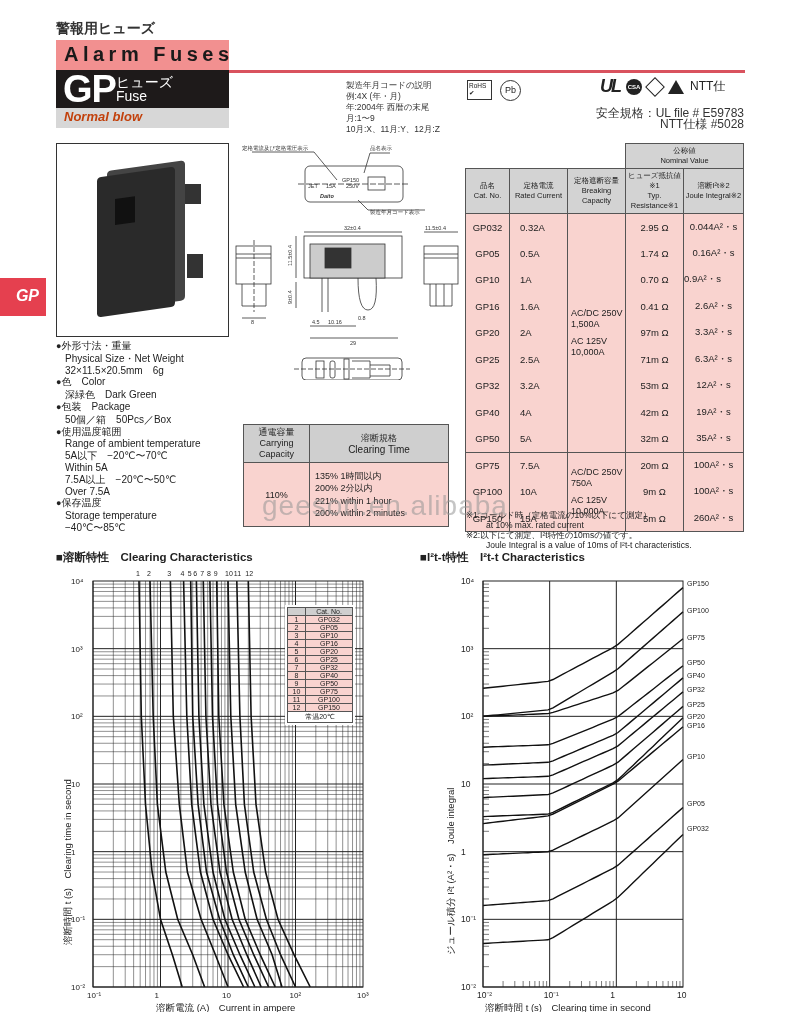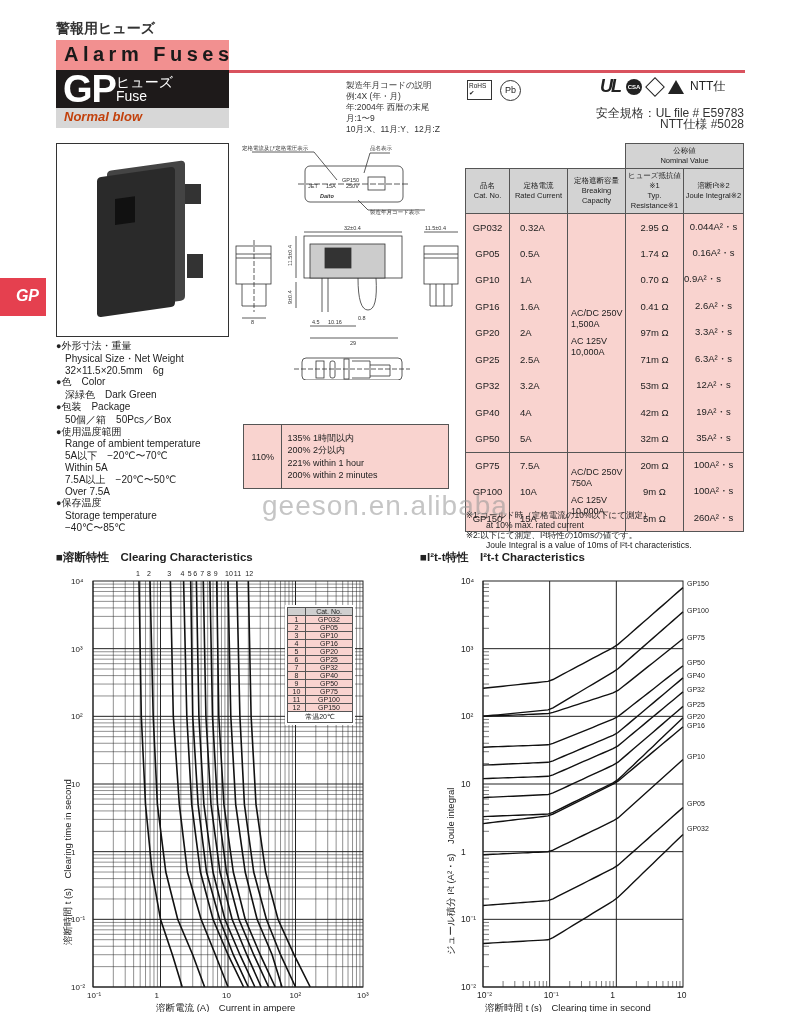--- a/index.html
+++ b/index.html
@@ -177,20 +177,30 @@
     <text x="98" y="184">10.16</text>
     <text x="128" y="180">0.8</text>
     <text x="120" y="205">29</text>
     <text x="62" y="126" transform="rotate(-90 62 126)">11.5±0.4</text>
     <text x="62" y="164" transform="rotate(-90 62 164)">9±0.4</text>
   </g>
 </svg>
 
 <table class="abs carry">
   <tbody>
+      <tr>
+    <th style="width:66px;">
+          <div>通電容量</div>
+          <div>Carrying Capacity</div>
+        </th>
+    <th>
+          <div>溶断規格</div>
+          <div style="font-size:10px;">Clearing Time</div>
+        </th>
+  </tr>
   <tr>
     <td style="text-align:center;height:64px;">110%</td>
     <td style="padding:3px 5px;line-height:12.5px;">
       <div>135% 1時間以内</div>
       <div>200% 2分以内</div>
       <div>221% within 1 hour</div>
       <div>200% within 2 minutes</div>
     </td>
   </tr>
 </tbody>

